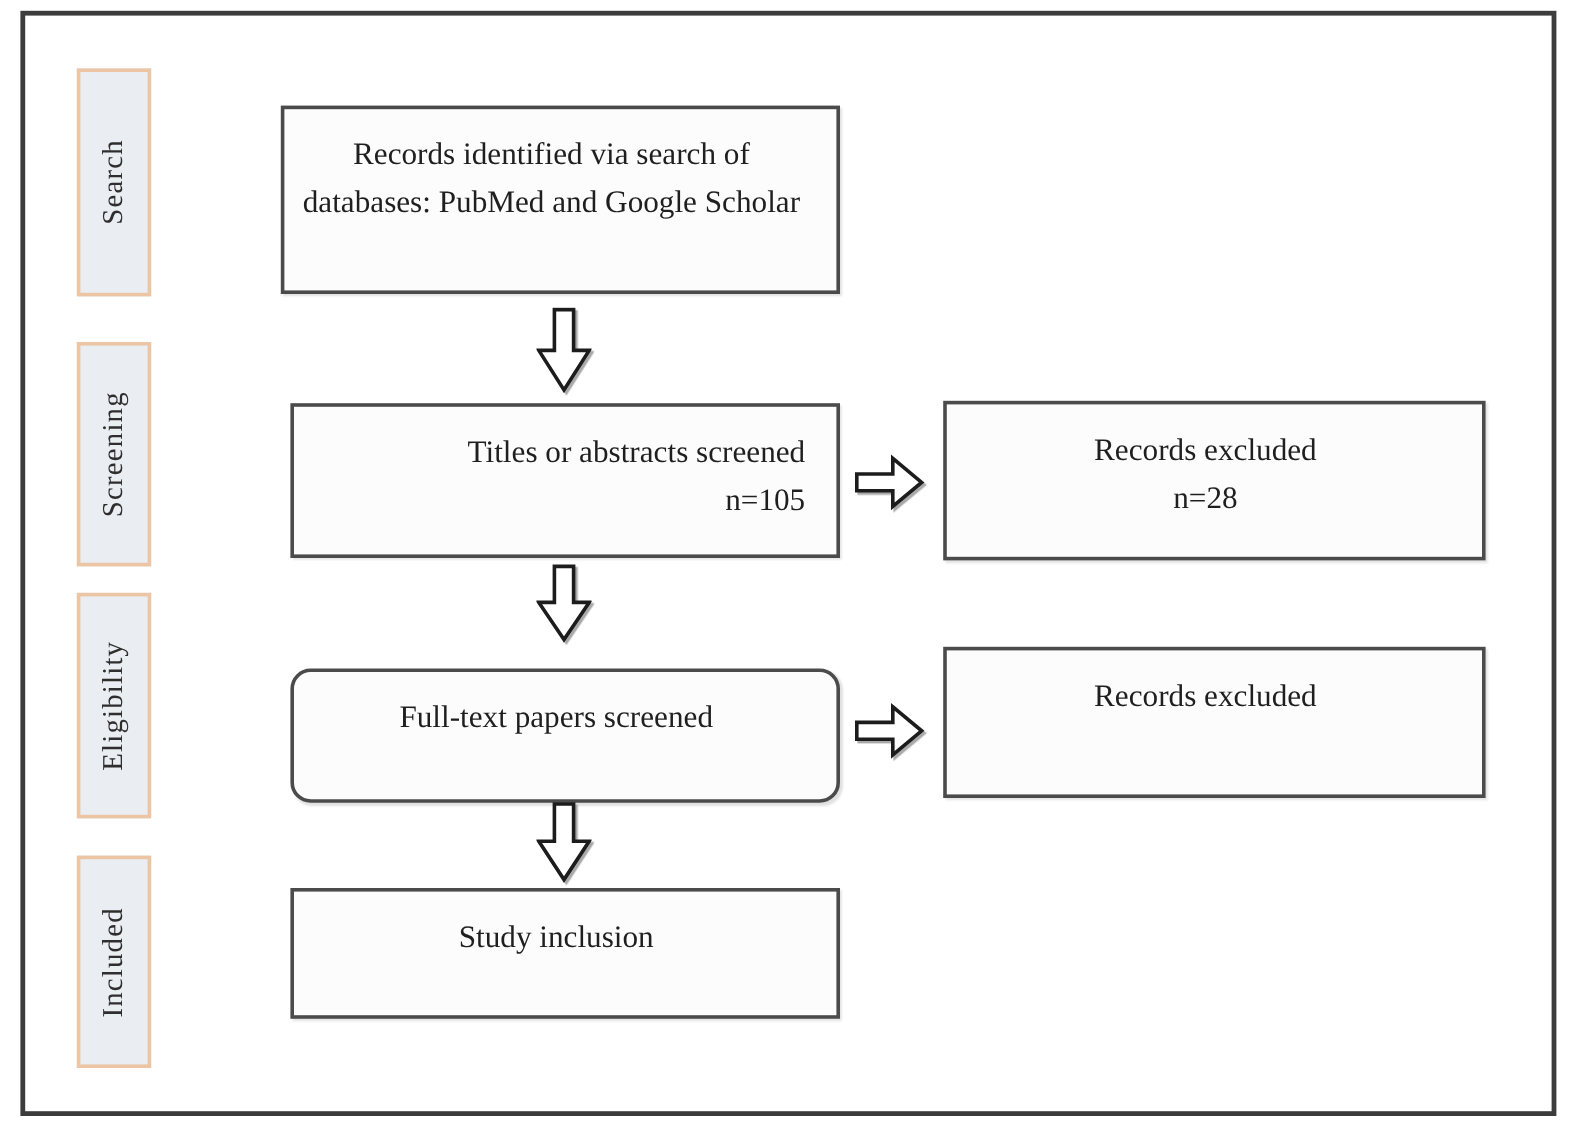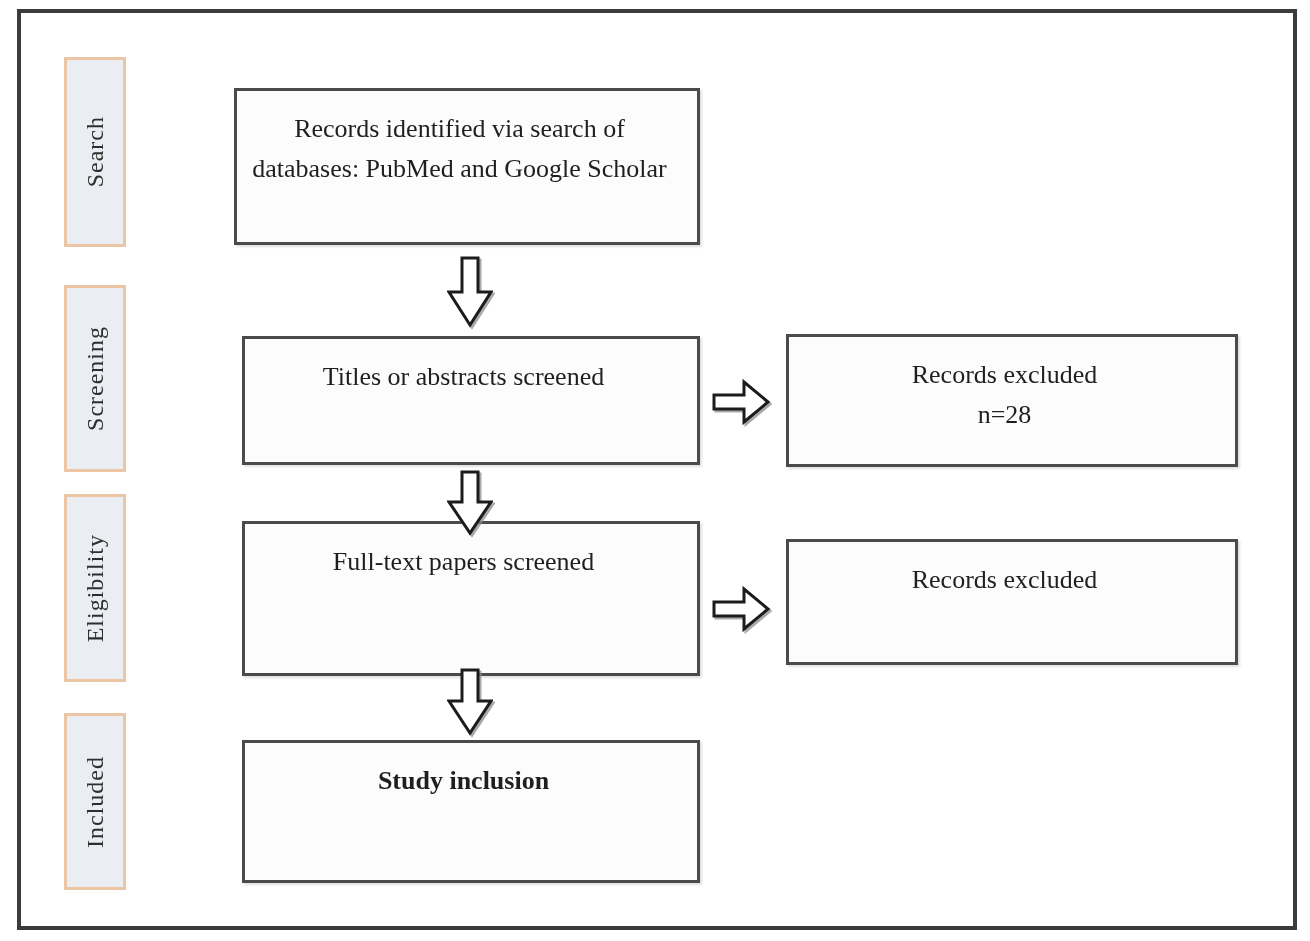--- a/index.html
+++ b/index.html
@@ -52,23 +52,23 @@
     border:3px solid var(--node-border);
     box-sizing:border-box;
     box-shadow:2px 2px 2px rgba(0,0,0,0.12);
     text-align:center;
     font-size:26px;
     line-height:1.55;
   }
   .node .node-text{padding:18px 26px 0 11px;}
   .node .count{display:block;}
   .node-1{left:234px;top:88px;width:466px;height:157px;}
-  .node-2{left:242px;top:336px;width:458px;height:129px;}
-  .node-3{left:242px;top:521px;width:458px;height:155px;}
-  .node-4{left:242px;top:740px;width:458px;height:143px;font-weight:bold;}
+  .node-2{left:242px;top:336px;width:458px;height:129px;text-align:right;}
+  .node-3{left:242px;top:557px;width:458px;height:112px;border-radius:17px;}
+  .node-4{left:242px;top:740px;width:458px;height:109px;}
   .rnode-1{left:786px;top:334px;width:452px;height:133px;}
   .rnode-2{left:786px;top:539px;width:452px;height:126px;}
   .arrow{position:absolute;filter:drop-shadow(2px 2px 0 rgba(140,140,140,0.75));}
   .arrow-down-1{left:447px;top:256px;}
   .arrow-down-2{left:447px;top:470px;}
   .arrow-down-3{left:447px;top:668px;}
   .arrow-right-1{left:711px;top:378px;}
   .arrow-right-2{left:711px;top:585px;}
   svg{display:block;}
 </style>
@@ -92,20 +92,21 @@
     <span class="vtext">Included</span>
   </div>
 
   <div class="node node-1">
     <div class="node-text">Records identified via search of databases: PubMed and Google Scholar</div>
   </div>
 
   <div class="node node-2">
     <div class="node-text">
       <span class="title">Titles or abstracts screened</span>
+      <span class="count">n=105</span>
     </div>
   </div>
 
   <div class="node node-3">
     <div class="node-text">
       <span class="title">Full-text papers screened</span>
     </div>
   </div>
 
   <div class="node node-4">

